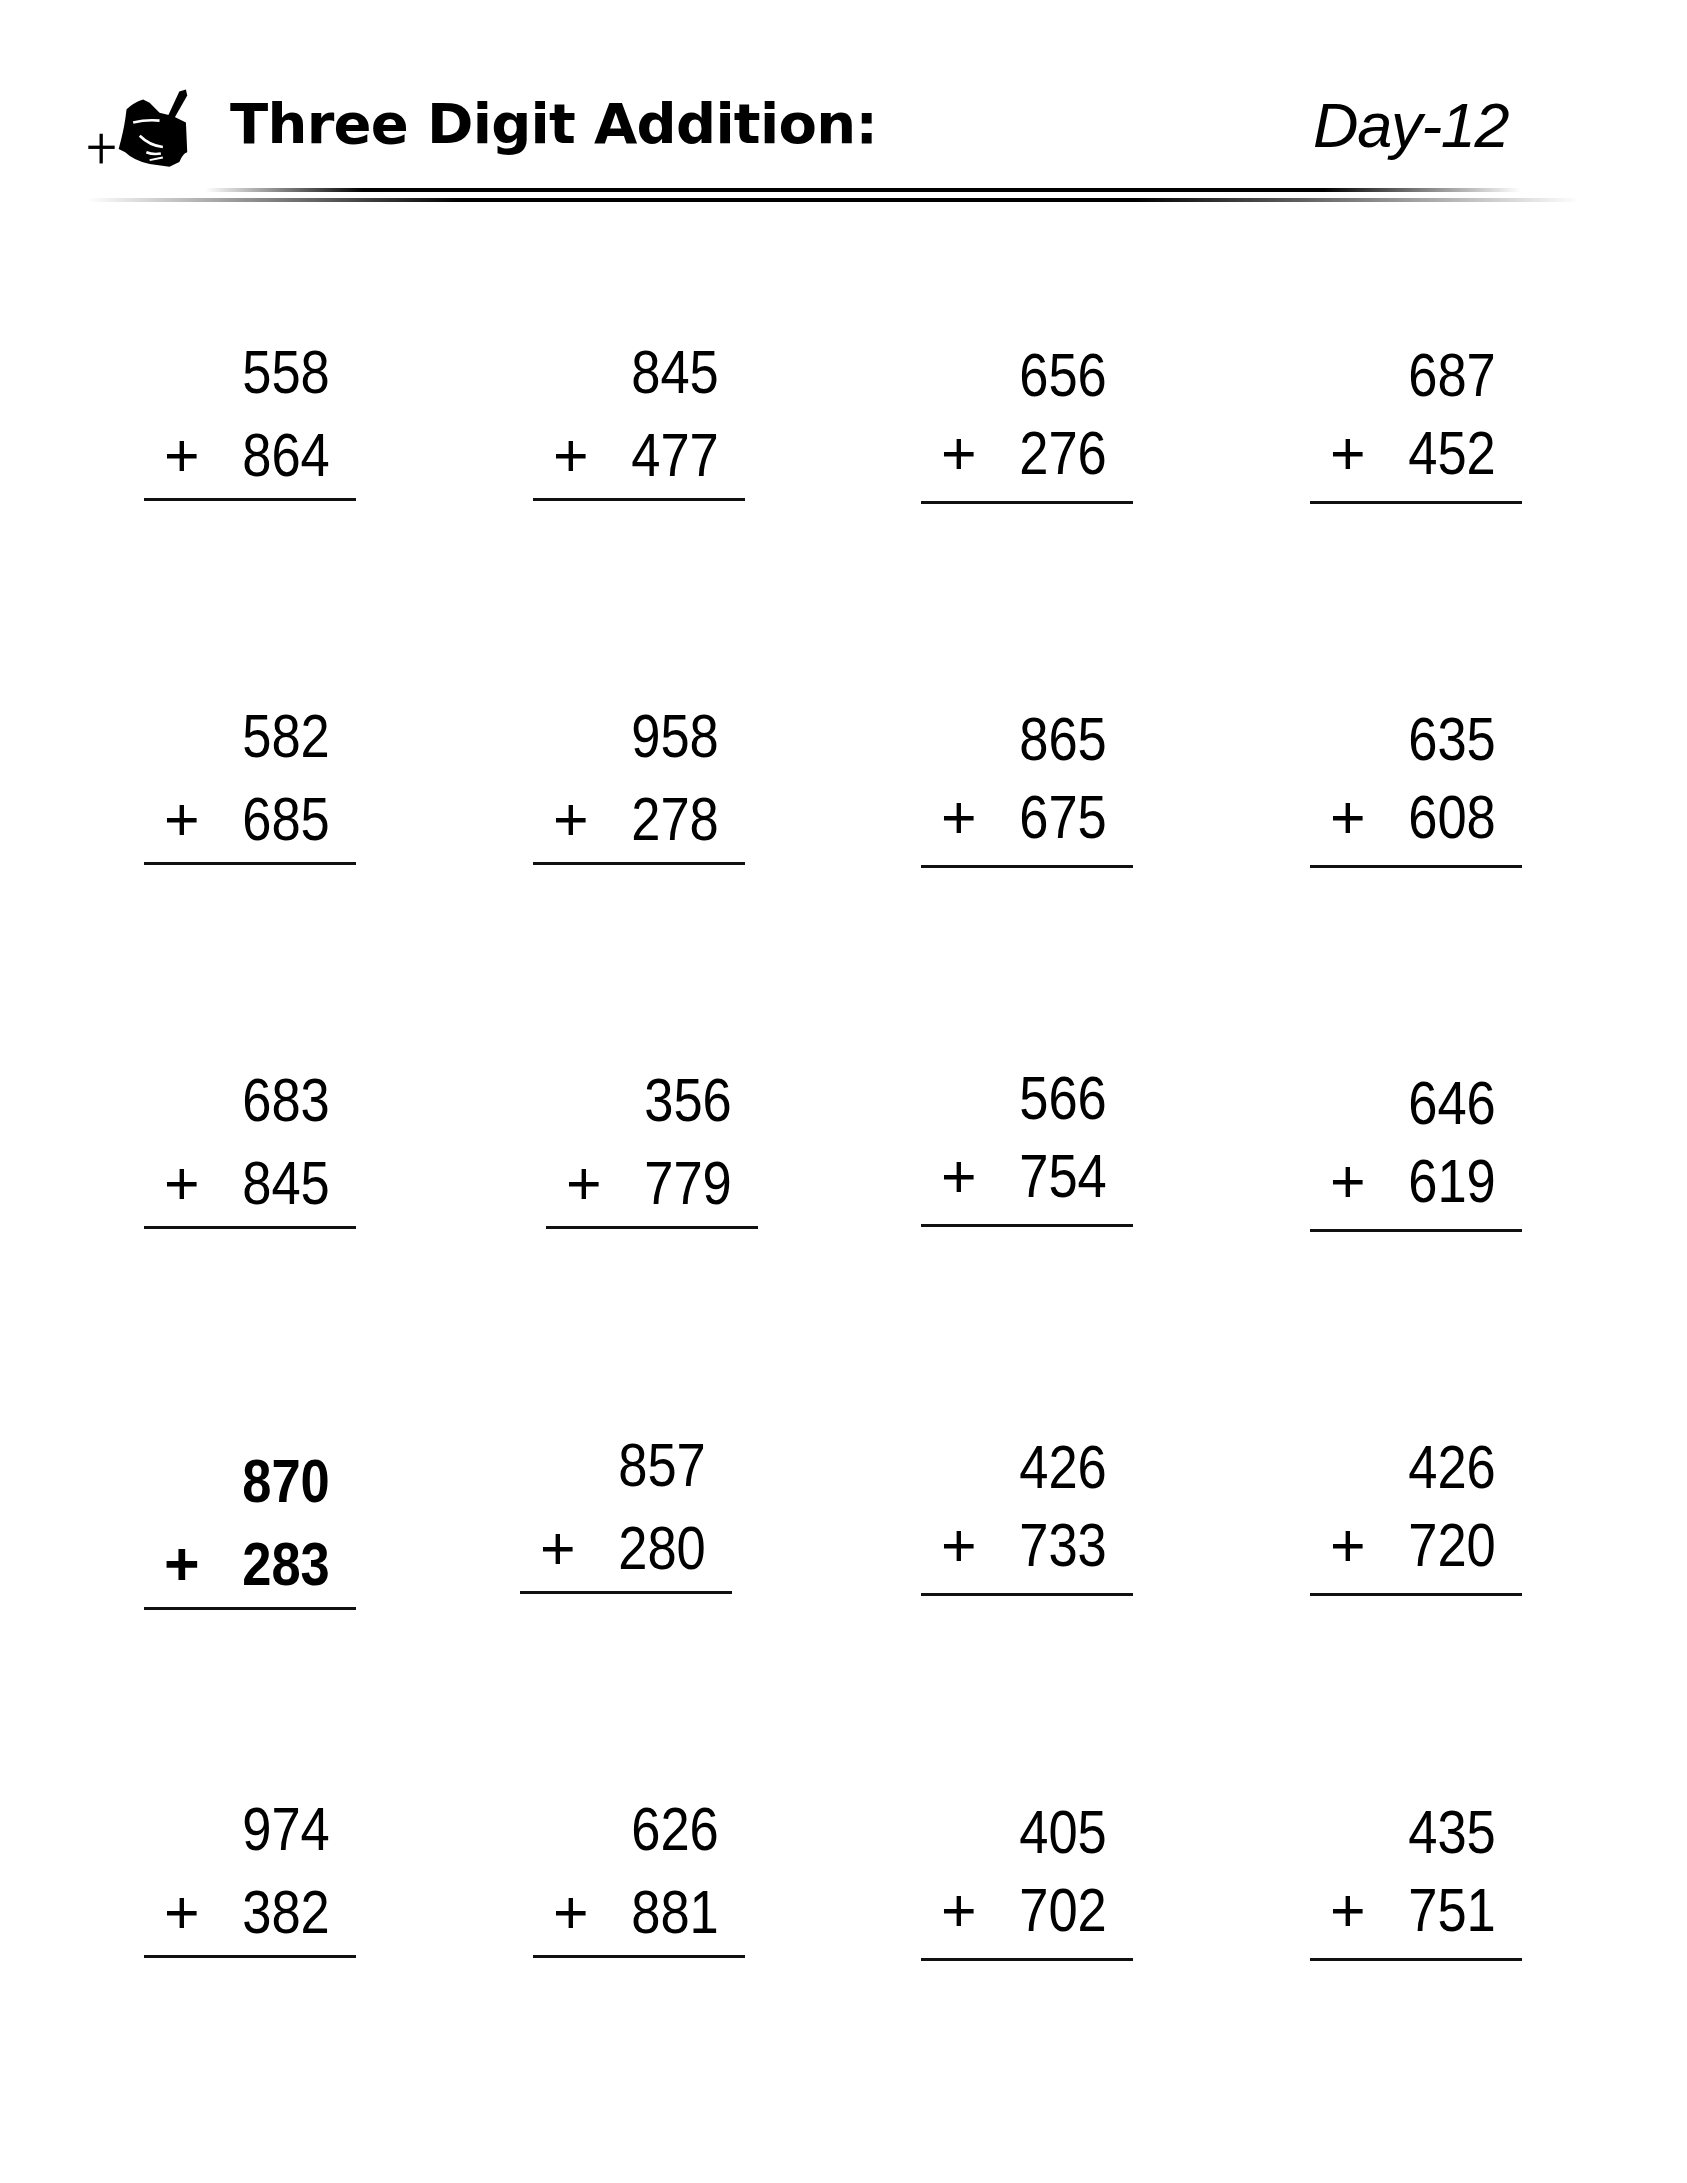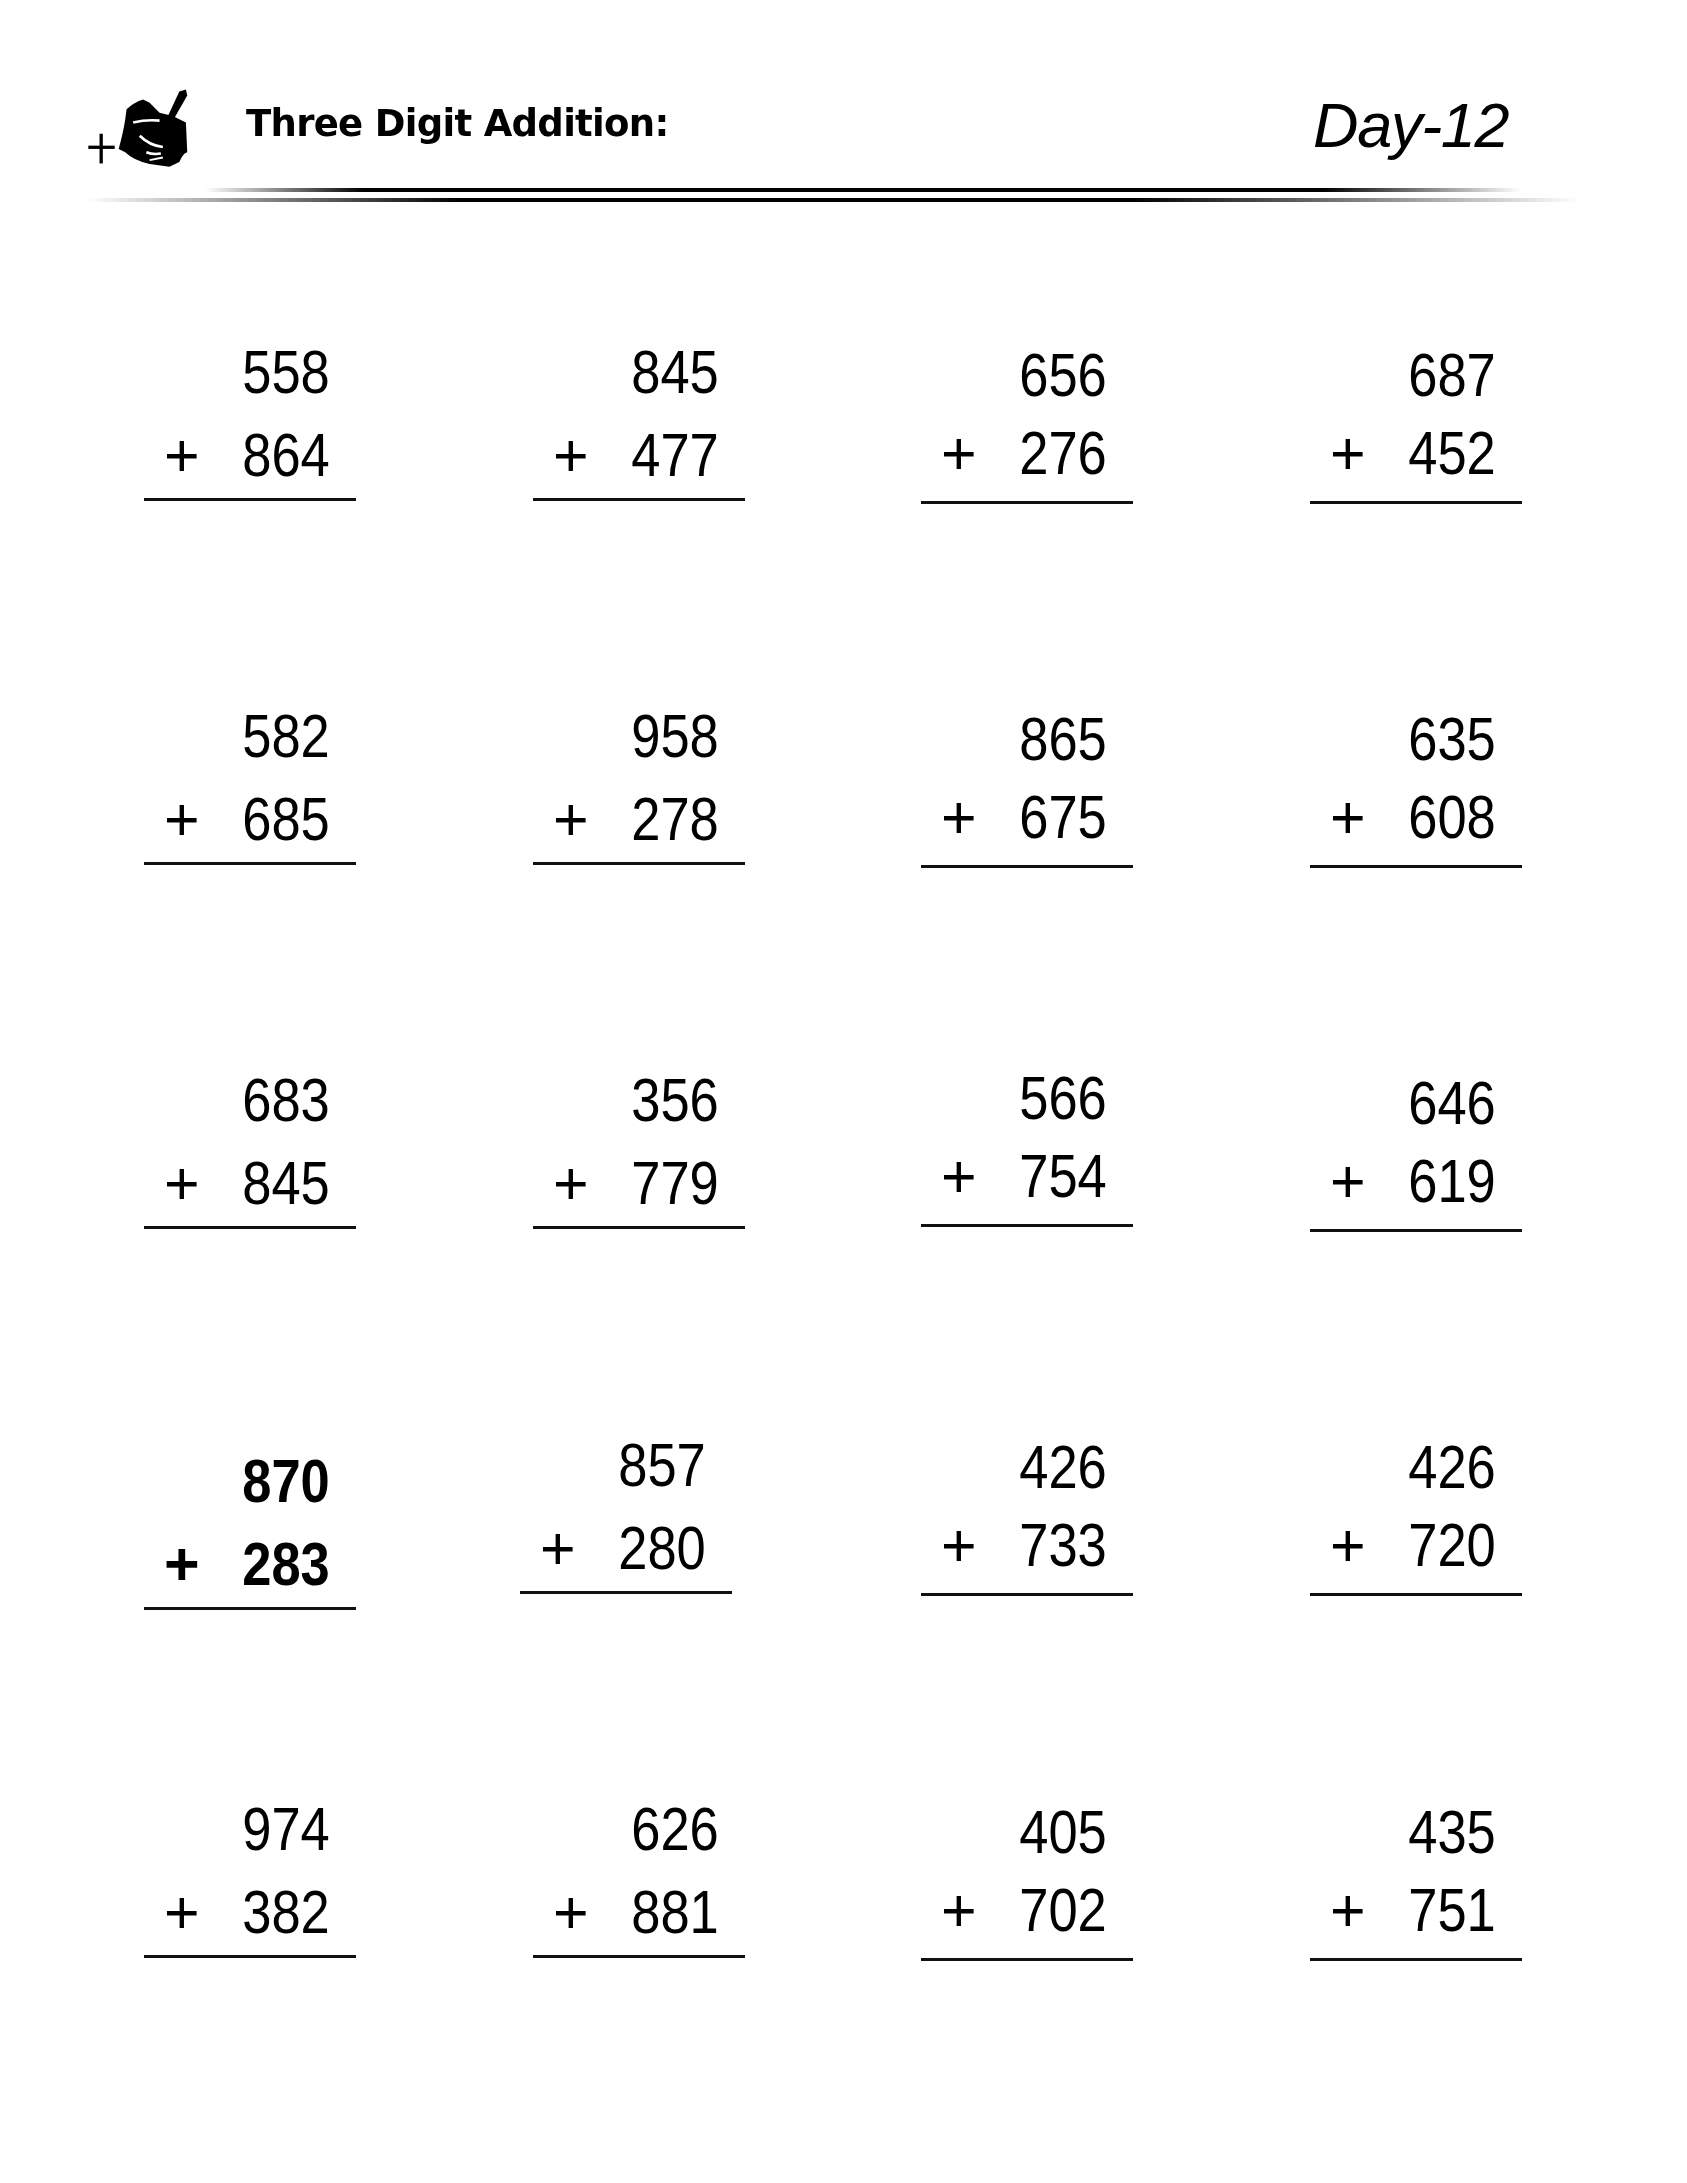--- a/index.html
+++ b/index.html
@@ -1,18 +1,18 @@
 <!DOCTYPE html>
 <html style="font-size:10.6px"><head>
 <meta charset="utf-8">
 <style>
   html, body { margin:0; padding:0; background:#ffffff; }
   body { width:1687px; height:2183px; position:relative; overflow:hidden; font-family:"Liberation Sans", sans-serif; color:#000; }
   .header-icon { position:absolute; left:87px; top:86px; width:122px; height:83px; }
-  .title { position:absolute; left:246px; top:91px; font-family:"DejaVu Sans", sans-serif; font-weight:bold; font-size:37px; letter-spacing:-0.7px; line-height:66px; white-space:nowrap; }
+  .title { position:absolute; left:230px; top:91px; font-family:"DejaVu Sans", sans-serif; font-weight:bold; font-size:56px; letter-spacing:-0.7px; line-height:66px; white-space:nowrap; }
   .day { position:absolute; left:1313px; top:86px; font-family:Liberation Sans, sans-serif; font-style:italic; font-size:63px; line-height:79px; white-space:nowrap; letter-spacing:-1.3px; }
   .rule { position:absolute; height:0; }
   .rule.top { left:205px; top:188px; width:1316px; border-top:4px solid #000; border-radius:2px; background:none;
       -webkit-mask-image:linear-gradient(to right, transparent 0%, #000 12%, #000 85%, transparent 100%);
       mask-image:linear-gradient(to right, transparent 0%, #000 12%, #000 85%, transparent 100%); }
   .rule.bottom { left:87px; top:198px; width:1493px; border-top:4.6px solid #000;
       -webkit-mask-image:linear-gradient(to right, transparent 0%, #000 25%, #000 70%, transparent 100%);
       mask-image:linear-gradient(to right, transparent 0%, #000 25%, #000 70%, transparent 100%); }
   .grid { position:absolute; left:0; top:0; width:1348px; height:2183px; }
   .problem { position:absolute; width:212px; height:218px; }
@@ -96,21 +96,21 @@
     <span class="num bottom" style="top:78px">608</span>
     <div class="answer-line"></div>
   </div>
 
   <div class="problem" style="left:144px; top:1064px;">
     <span class="num top">683</span>
     <span class="plus">+</span>
     <span class="num bottom">845</span>
     <div class="answer-line"></div>
   </div>
-  <div class="problem" style="left:533px; top:1064px;">
+  <div class="problem" style="left:546px; top:1064px;">
     <span class="num top">356</span>
     <span class="plus">+</span>
     <span class="num bottom">779</span>
     <div class="answer-line"></div>
   </div>
   <div class="problem" style="left:921px; top:1062px;">
     <span class="num top">566</span>
     <span class="plus" style="top:78px">+</span>
     <span class="num bottom" style="top:78px">754</span>
     <div class="answer-line"></div>

